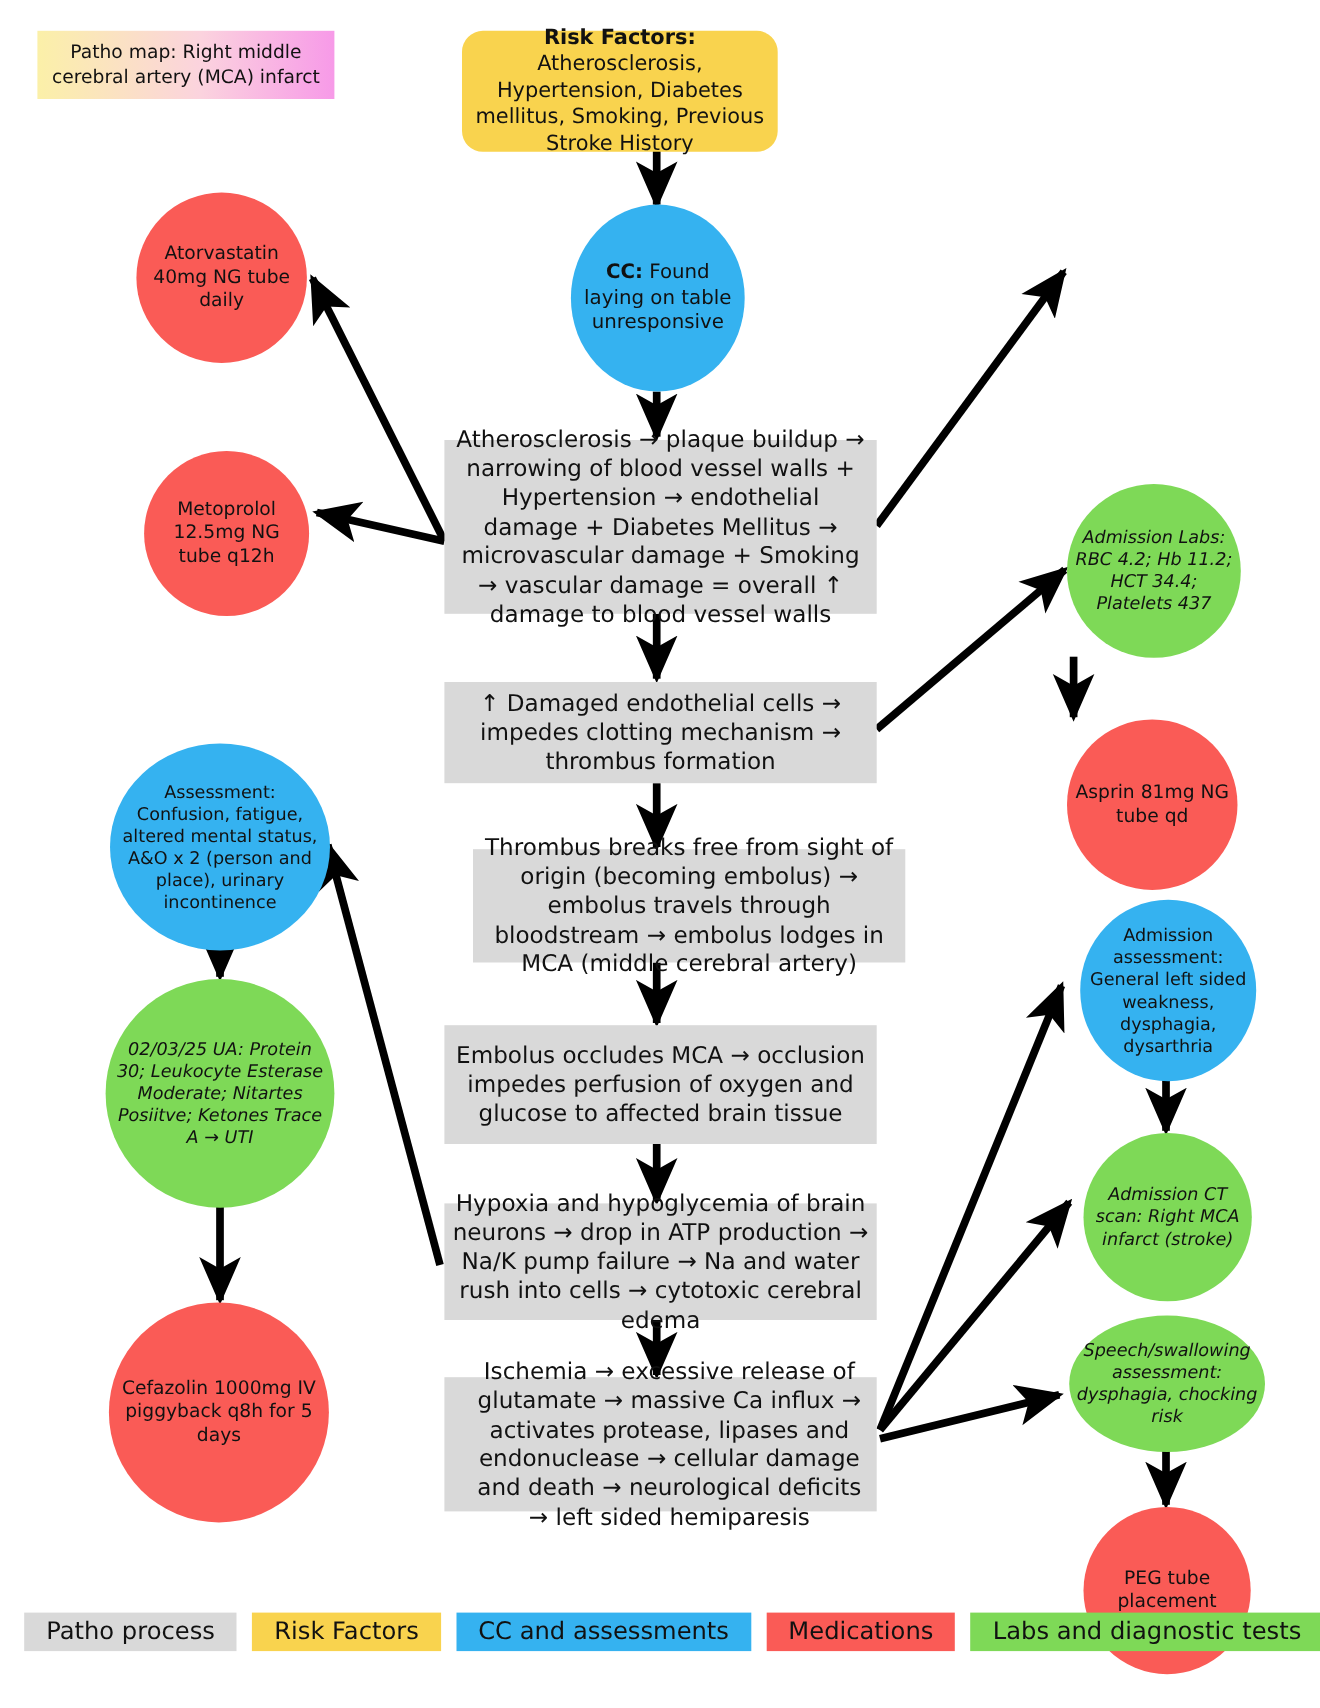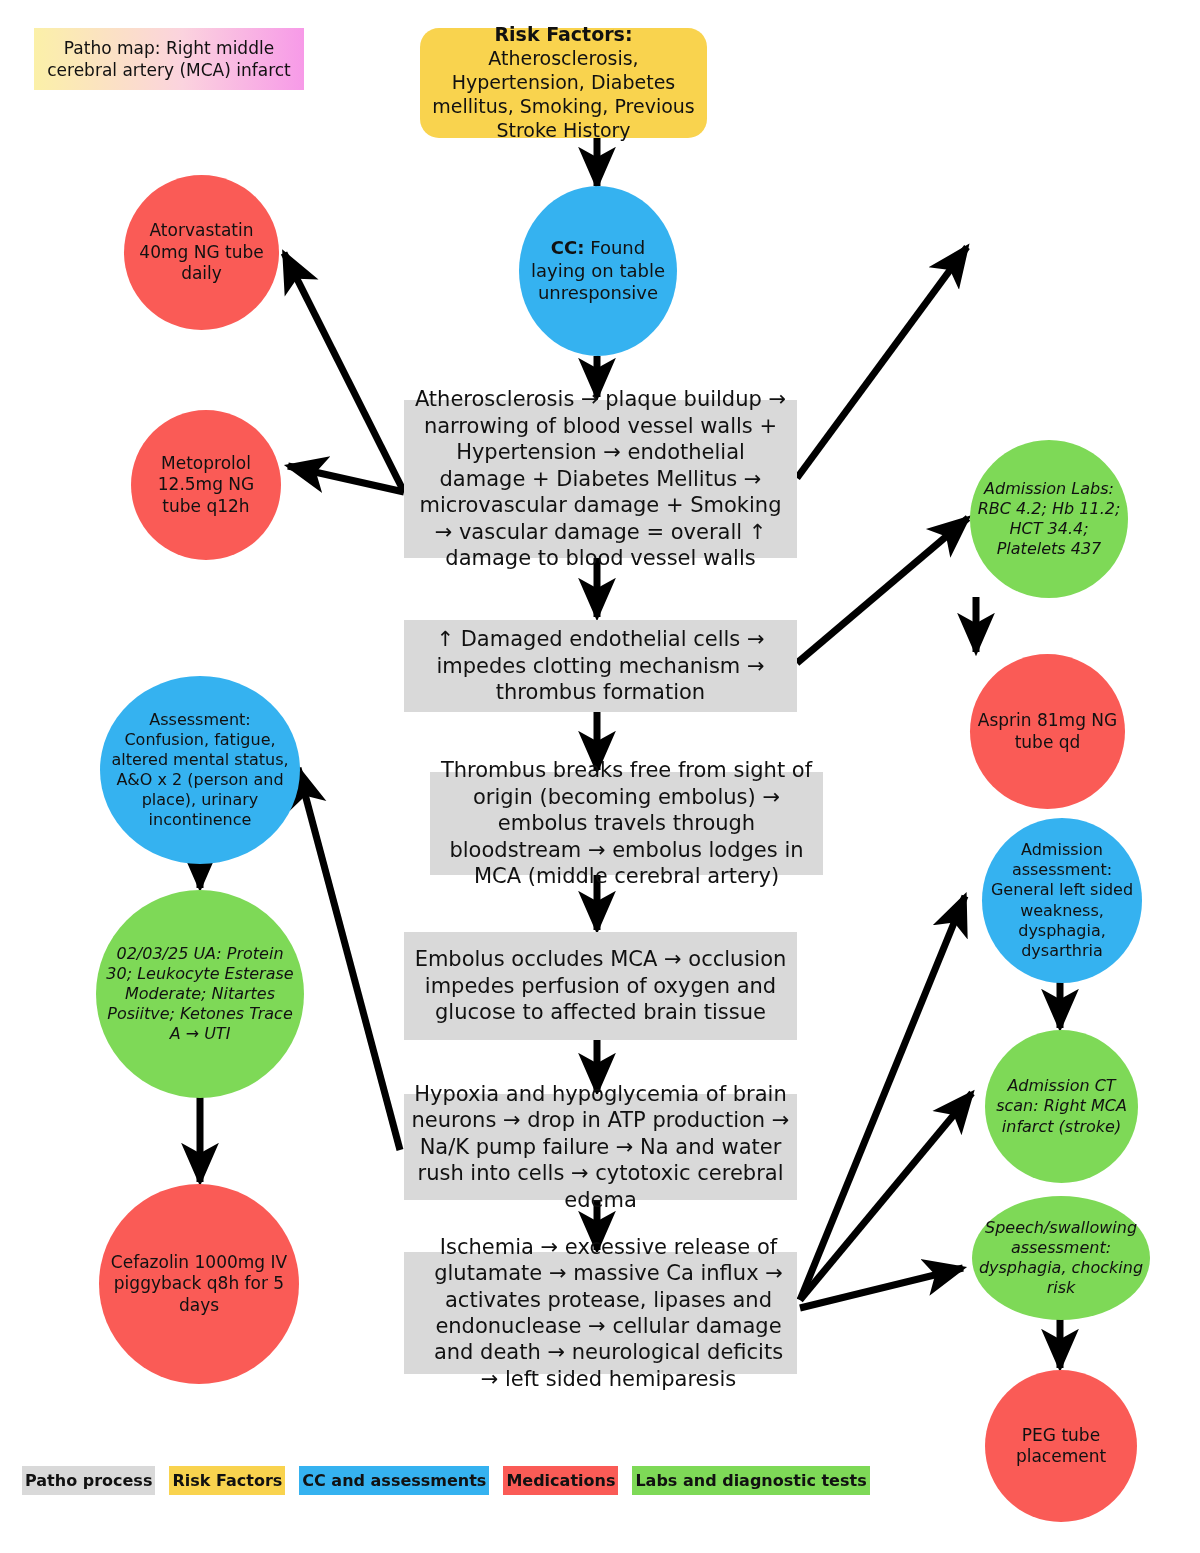--- a/index.html
+++ b/index.html
@@ -14,21 +14,21 @@
   .risk{background:#f9d34e;font-size:19px;}
   .cc{background:#35b2f0;border-radius:50%;font-size:18px;}
   .assess{background:#35b2f0;border-radius:50%;font-size:16px;}
   .med{background:#fa5b56;border-radius:50%;font-size:17px;}
   .lab{background:#7ed957;border-radius:50%;font-size:16px;font-style:italic;}
   .title-box{position:absolute;left:34px;top:28px;width:270px;height:62px;
      background:linear-gradient(90deg,#fbf0a8 0%,#fbd3de 55%,#f79ae8 100%);
      display:flex;align-items:center;justify-content:center;text-align:center;
      font-size:17px;line-height:1.3;}
   .legend{position:absolute;left:22px;top:1466px;display:flex;align-items:center;gap:14px;}
-  .legend .item{font-weight:bold;font-size:16px;padding:5px 3px;white-space:nowrap;}
+  .legend .item{font-weight:normal;font-size:22px;padding:5px 20px;white-space:nowrap;}
   .lg-patho{background:#d9d9d9;}
   .lg-risk{background:#f9d34e;}
   .lg-cc{background:#35b2f0;}
   .lg-med{background:#fa5b56;}
   .lg-lab{background:#7ed957;}
   b{font-weight:bold;}
 </style>
 </head>
 <body>
 

